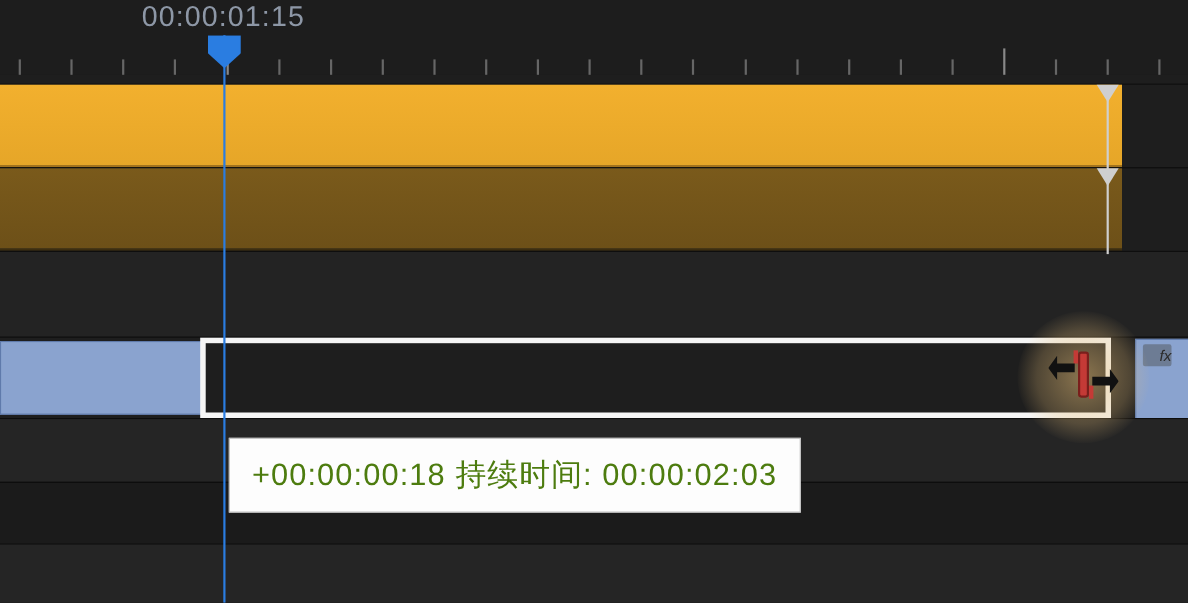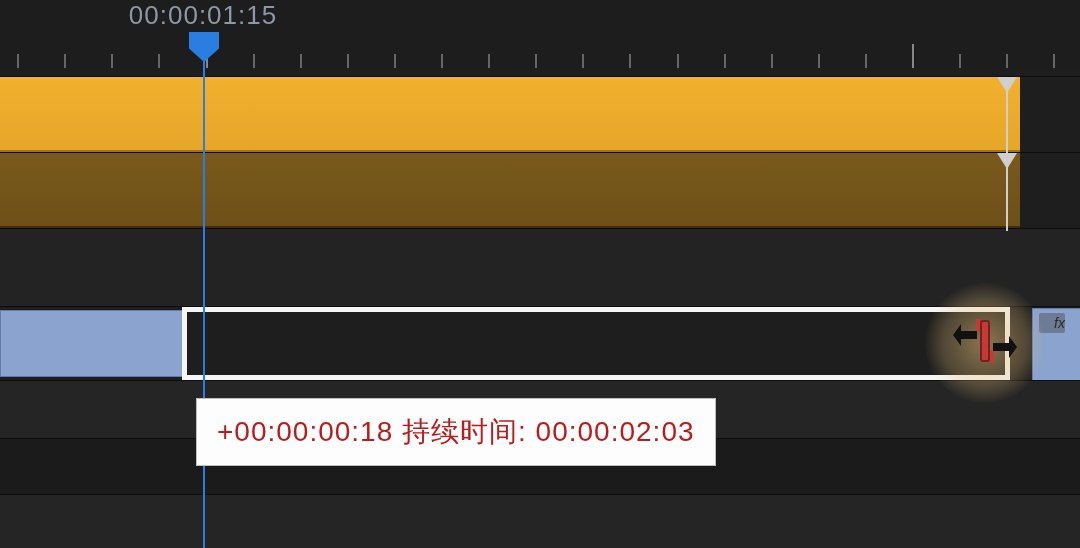--- a/index.html
+++ b/index.html
@@ -186,28 +186,29 @@
     top: 14px; left: 50%;
     transform: translateX(-50%);
     width: 2px; height: 64px;
     background: #cfcfcf;
   }
 
   
   .tooltip {
     position: absolute;
     background: #fdfdfd;
-    color: #b91c1c;
+    color: #4d7c0f;
     font-size: 28px;
     padding: 14px 20px;
     border: 1px solid #bfbfbf;
     white-space: nowrap;
     z-index: 200;
     font-family: "Microsoft YaHei", "SimSun", Arial, sans-serif;
     letter-spacing: 1px;
+    margin-left: 12px;
   }
 </style>
 </head>
 <body>
 
 <div class="timeline-container">
 
   <div class="ruler" id="ruler">
     <span class="time-label" style="left:203px">00:00:01:15</span>
   <div class="tick minor" style="left: 17.1px;"></div>

